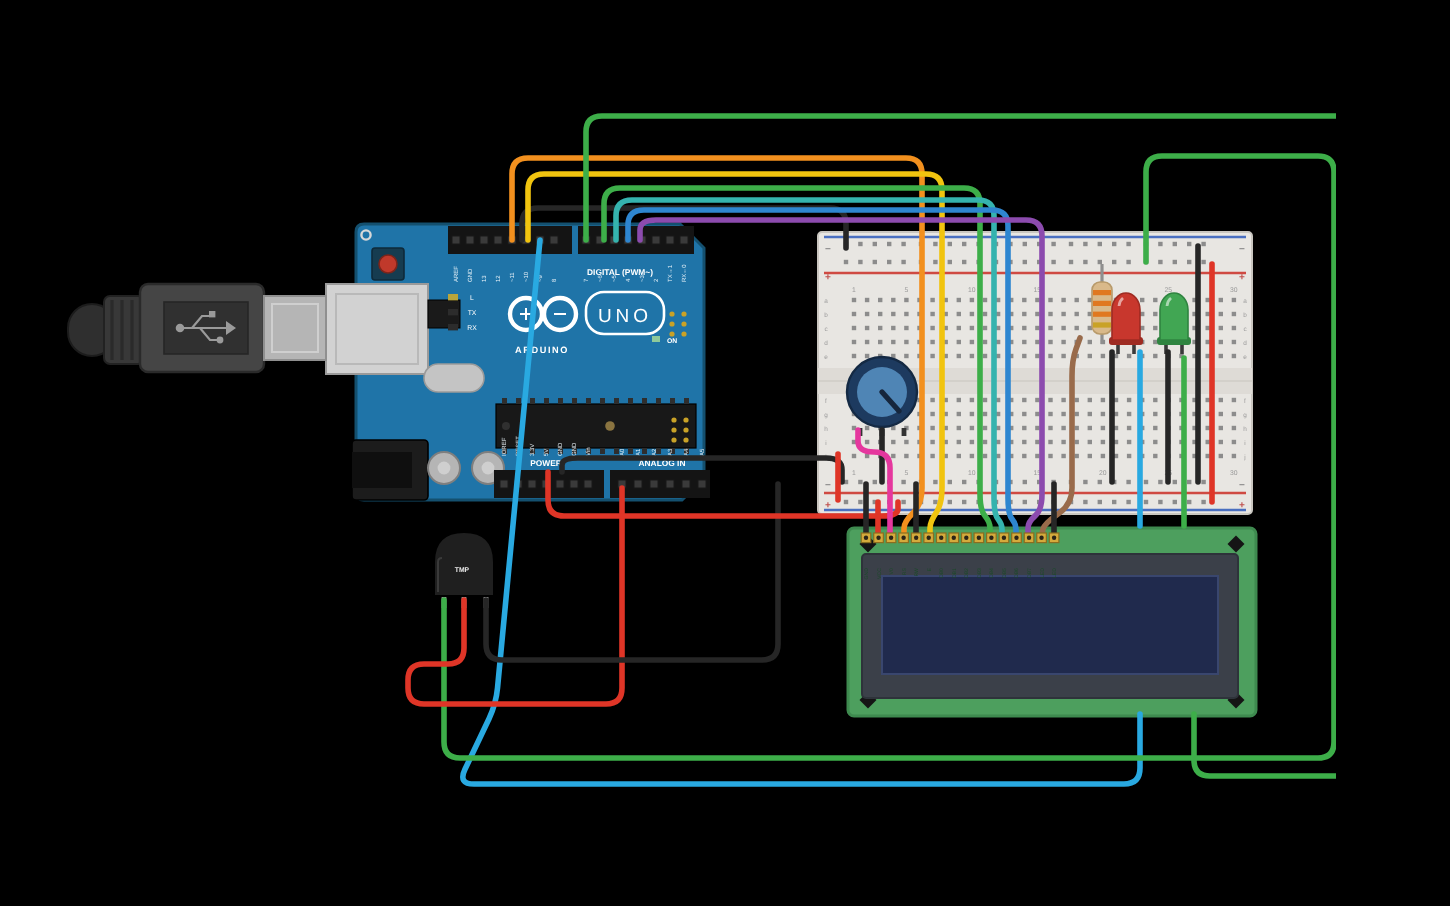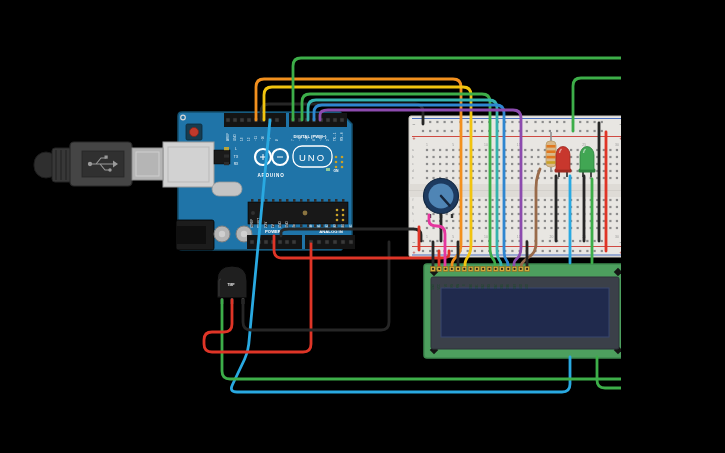--- a/index.html
+++ b/index.html
@@ -1,16 +1,16 @@
 <!DOCTYPE html>
 <html><head>
 <meta charset="utf-8">
 <style>
   html,body{margin:0;padding:0;background:#000;}
-  #stage{width:621px;height:453px;position:relative;overflow:hidden;background:#f0abfc;}
+  #stage{width:668px;height:453px;position:relative;overflow:hidden;background:#f0abfc;}
   svg{display:block;}
   text{font-family:"Liberation Sans","DejaVu Sans",sans-serif;}
 </style>
 </head>
 <body>
 
 <div id="stage">
     <svg width="725" height="453" viewBox="0 0 725 453">
       <rect x="0" y="0" width="725" height="453" fill="#000000"></rect>
       <g>

